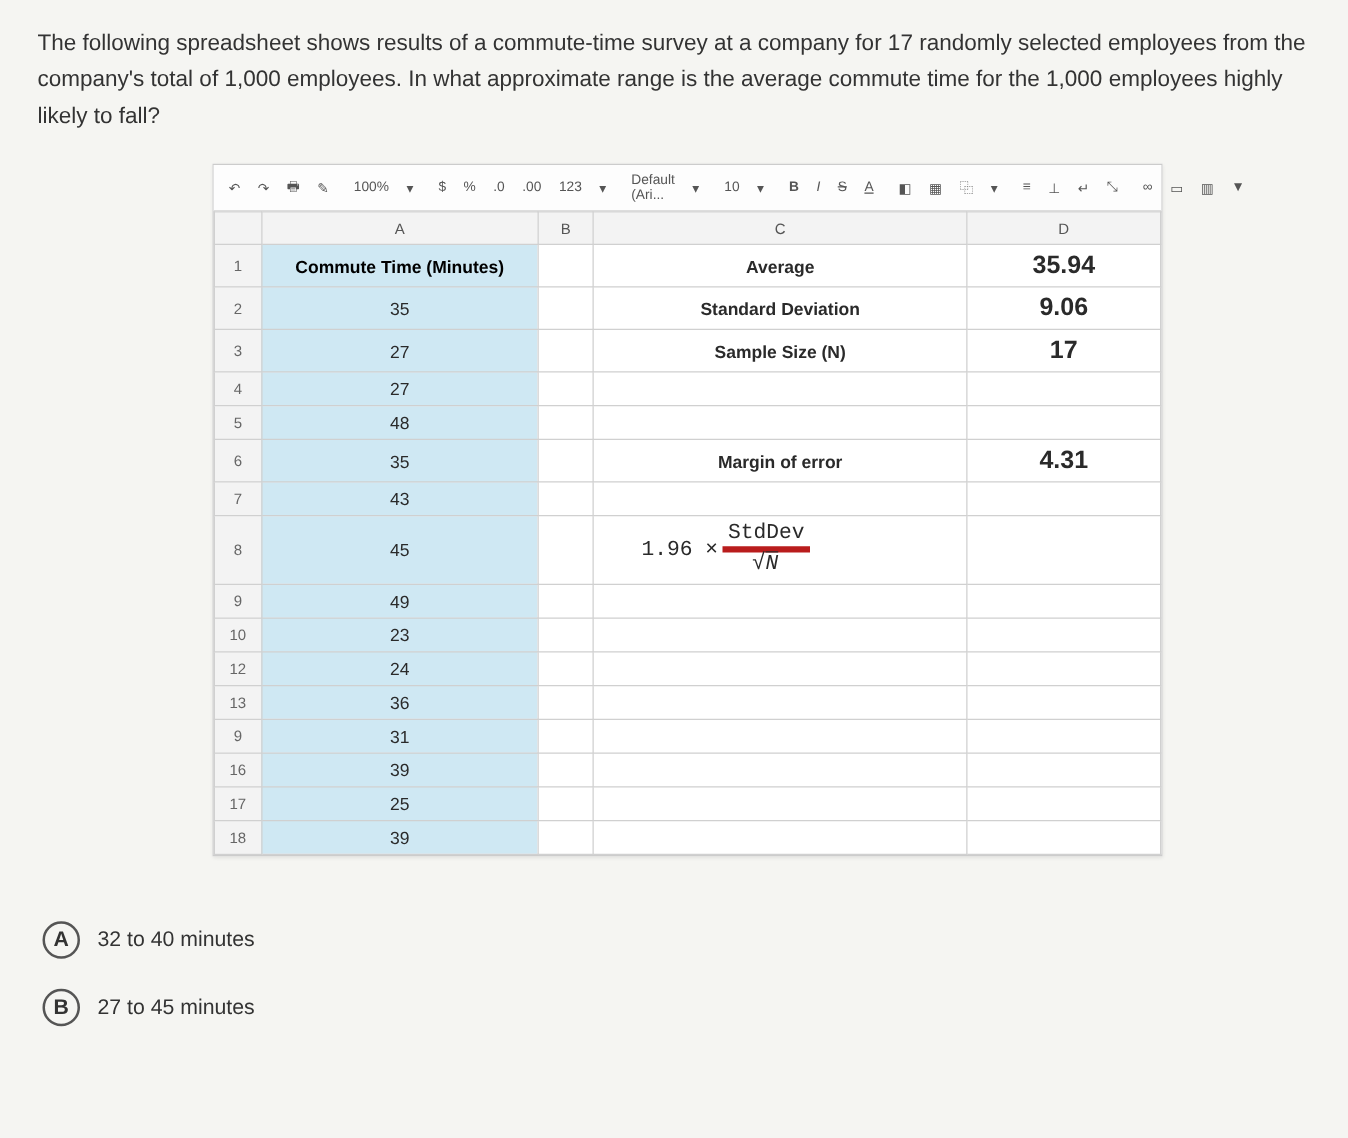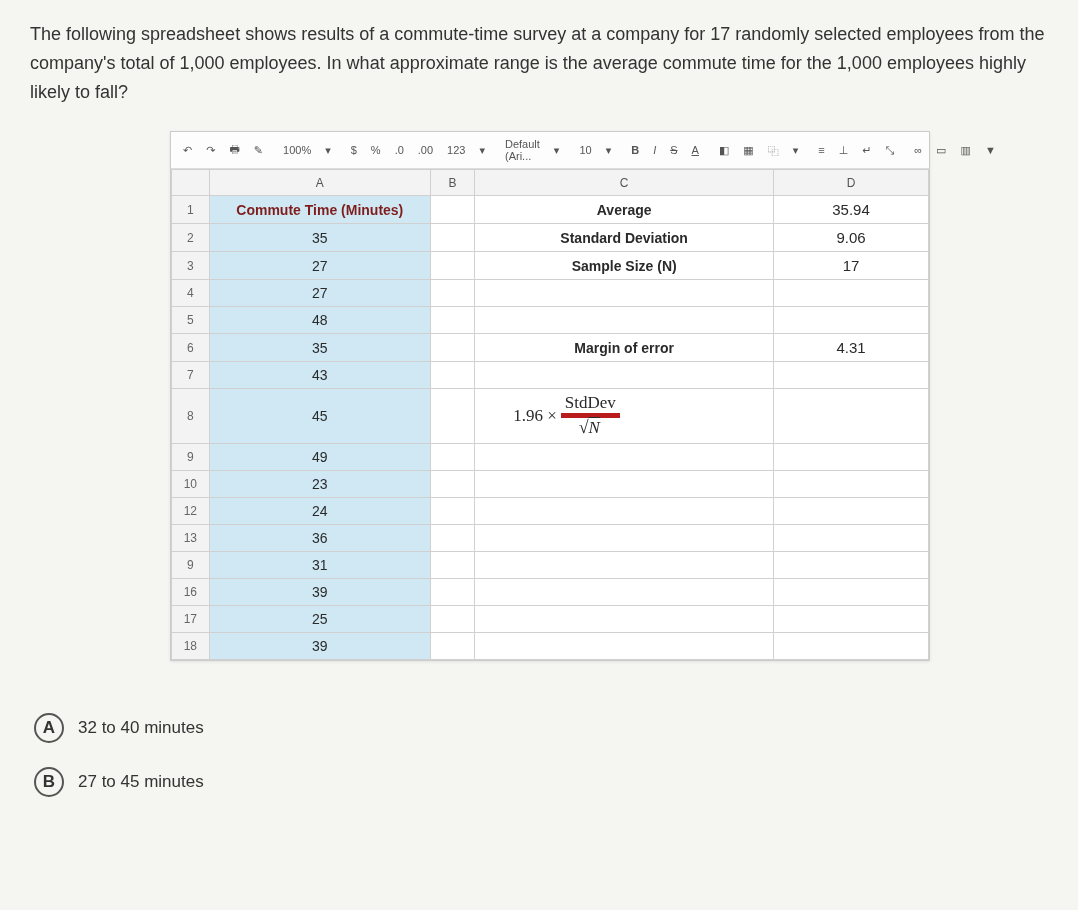--- a/index.html
+++ b/index.html
@@ -64,30 +64,30 @@
     }
     table.sheet th.rowhdr {
       width: 34px;
       background: #f3f3f3;
       font-weight: 500;
       color: #666;
     }
     .colA { width: 200px; }
     .colB { width: 40px; }
     .colC { width: 270px; text-align:left; padding-left:12px;}
-    .colD { width: 140px; font-weight:400; font-size:15px;}
+    .colD { width: 140px; font-weight:700; font-size:20px;}
     .sel {
       background: #cfe8f3 !important;
     }
     .hdr-cell {
       font-weight: 600;
-      color:#7f1d1d;
+      color:#000000;
     }
     .formula {
-      font-family: Liberation Serif, serif;
+      font-family: Liberation Mono, monospace;
       font-size: 17px;
       display:inline-flex; align-items:center; gap:4px;
       padding-left: 30px;
       text-align: right;
     }
     .frac {
       display:inline-flex; flex-direction:column; align-items:center;
       line-height:1.1;
     }
     .frac .num { border-bottom:5px solid #b91c1c; padding:0 4px;}

